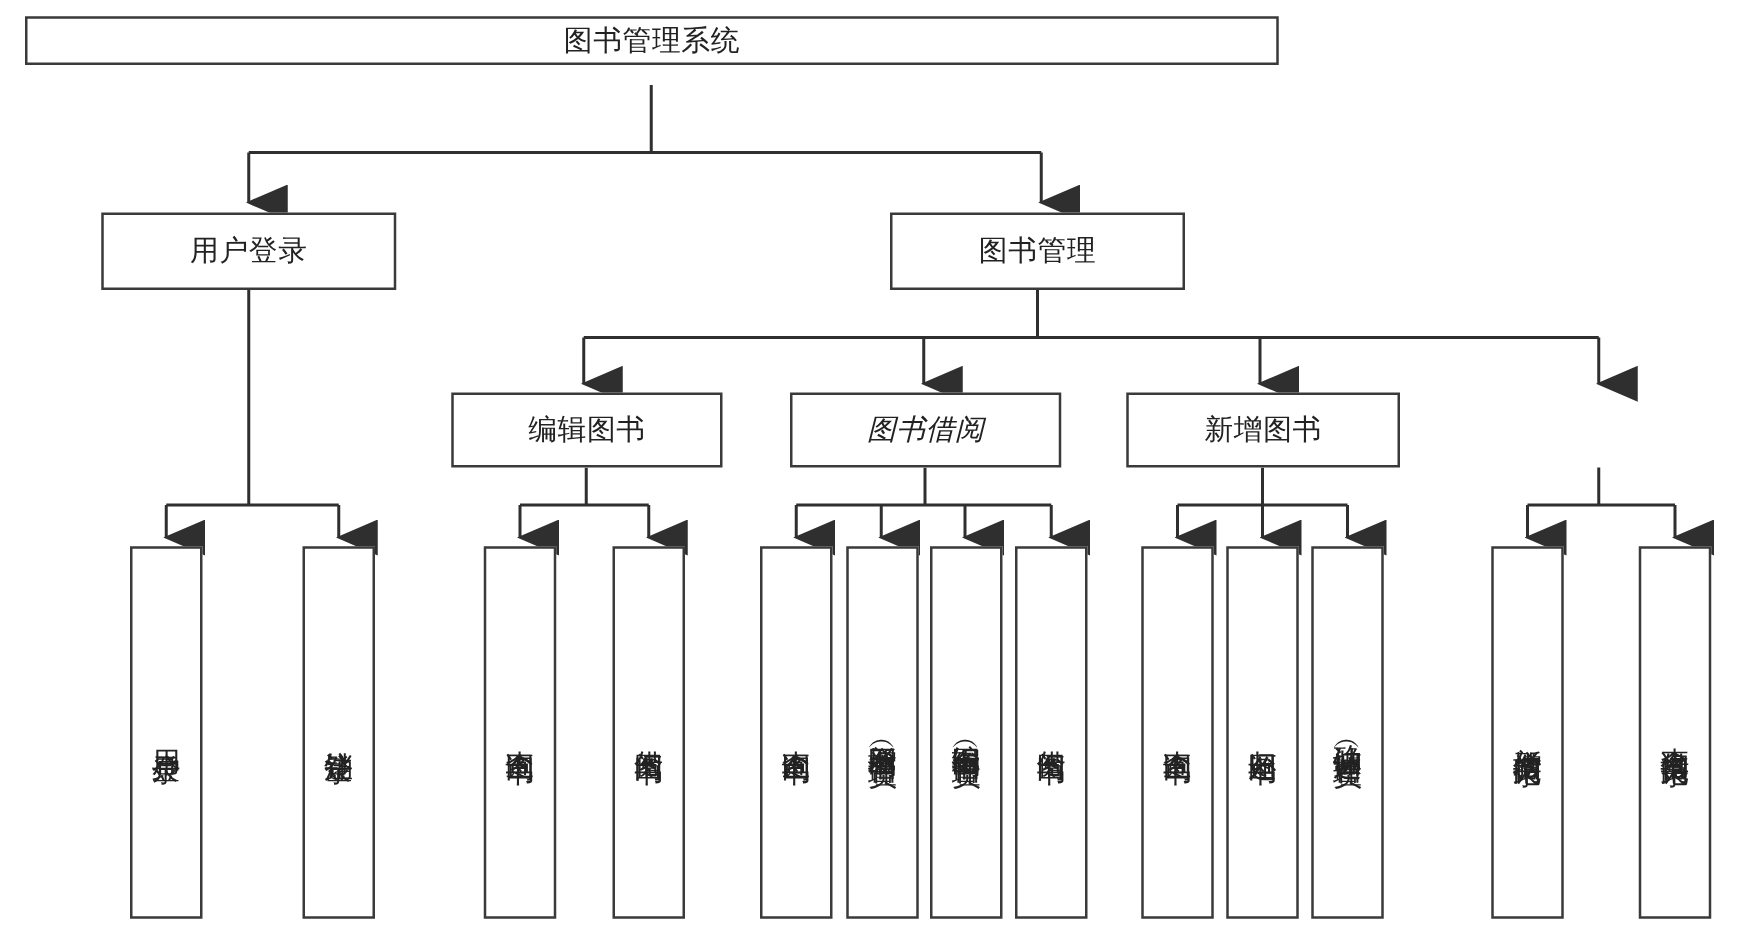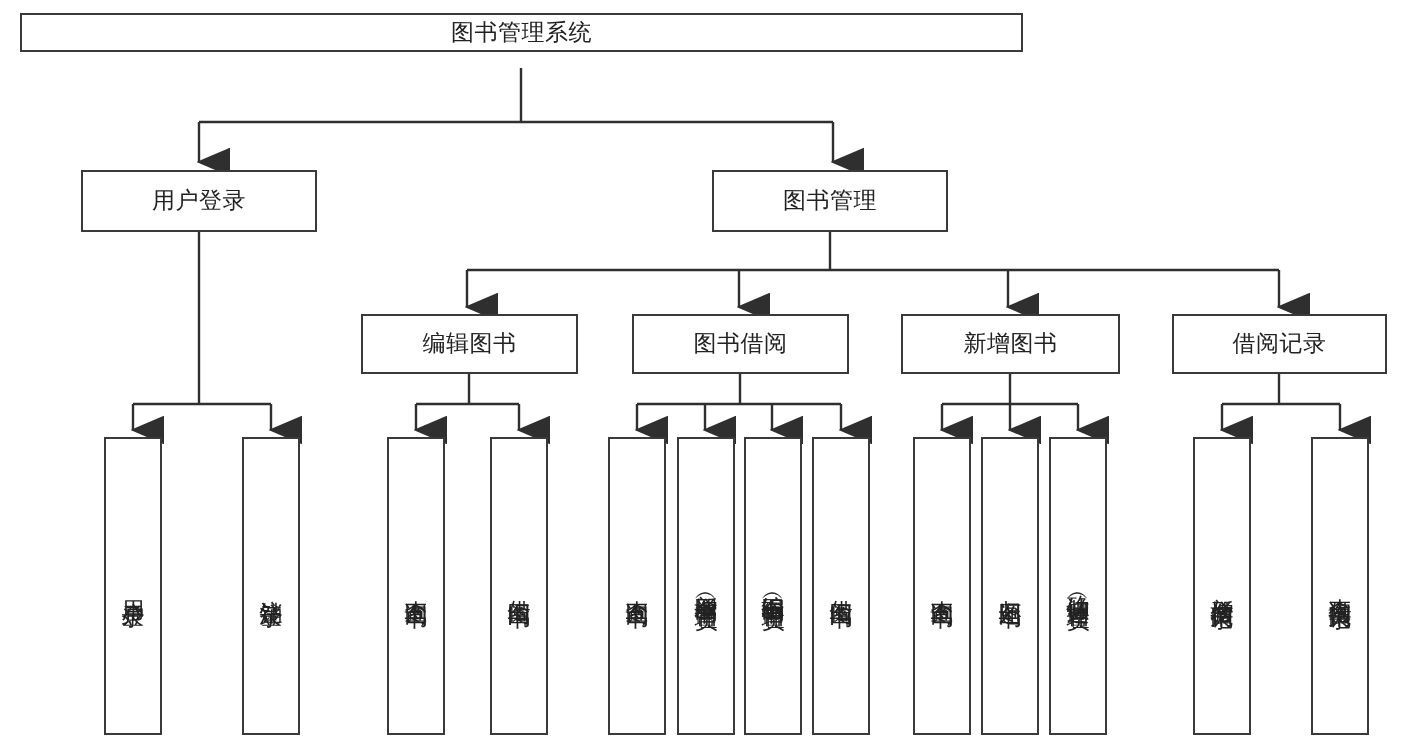--- a/index.html
+++ b/index.html
@@ -97,31 +97,28 @@
   </div>
 
   <div class="node h" style="left:712px;top:170px;width:236px;height:62px;">
     <span class="lbl">图书管理</span>
   </div>
 
   <div class="node h" style="left:361px;top:314px;width:217px;height:60px;">
     <span class="lbl">编辑图书</span>
   </div>
 
-  <div class="node h" style="left:632px;top:314px;width:217px;height:60px;">
+  <div class="node h" style="left:632px;top:314px;width:217px;height:60px;font-style:italic;">
     <span class="lbl">图书借阅</span>
   </div>
 
   <div class="node h" style="left:901px;top:314px;width:219px;height:60px;">
     <span class="lbl">新增图书</span>
   </div>
 
-  <div class="node h" style="left:1172px;top:314px;width:215px;height:60px;">
-    <span class="lbl">借阅记录</span>
-  </div>
 
   <div class="node v" style="left:104px;top:437px;width:58px;height:298px;">
     <span class="lbl">用户登录</span>
   </div>
 
   <div class="node v" style="left:242px;top:437px;width:58px;height:298px;">
     <span class="lbl">注销登录</span>
   </div>
 
   <div class="node v" style="left:387px;top:437px;width:58px;height:298px;">

